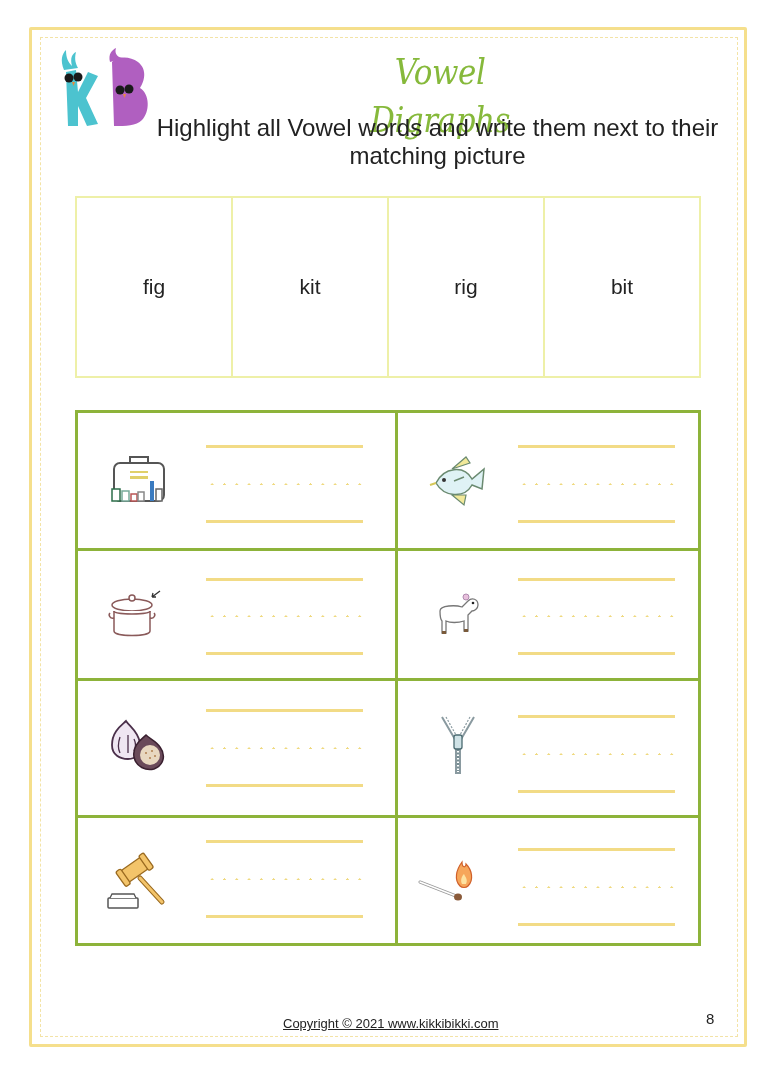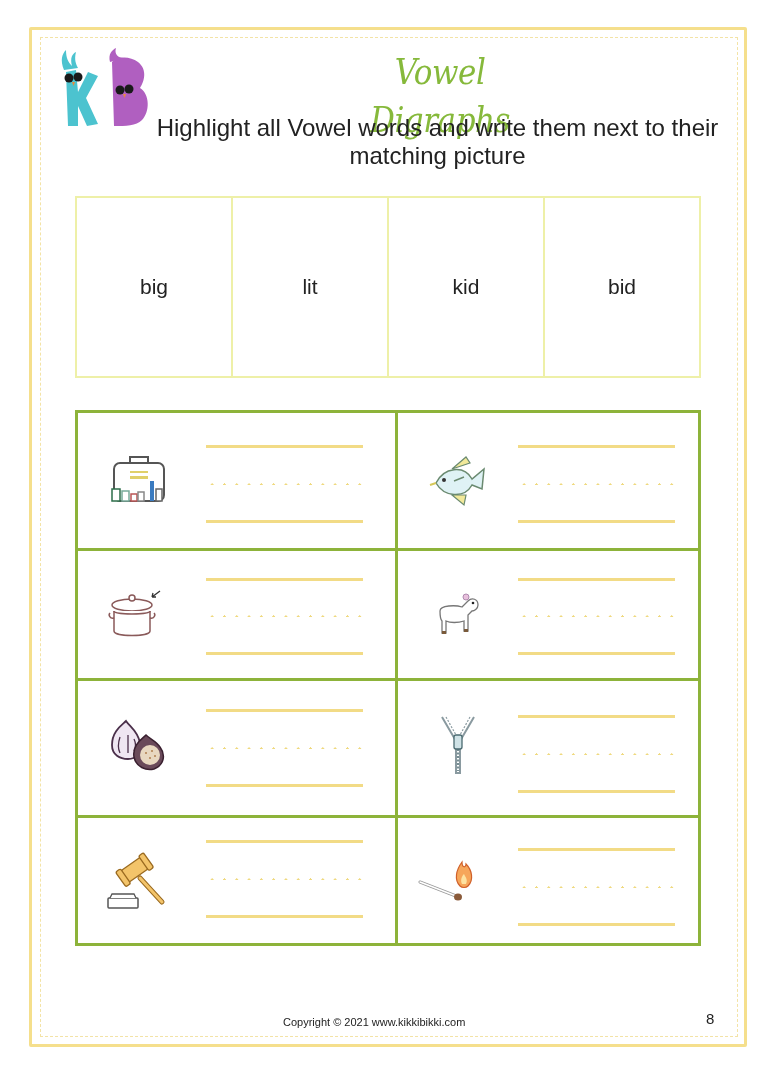--- a/index.html
+++ b/index.html
@@ -51,21 +51,21 @@
     .line-solid { position: absolute; left: 0; width: 100%; height: 3px; background: #f2db86; }
     .line-dots { position: absolute; left: 0; width: 100%; height: 2px;
       background-image: radial-gradient(circle, #efd97f 1px, transparent 1.3px);
       background-size: 12.3px 3px; background-repeat: repeat-x; }
 
     .hline { position: absolute; left: 0; width: 100%; height: 3px; background: #8db33a; }
     .vline { position: absolute; top: 0; height: 100%; width: 3px; background: #8db33a; }
 
     .footer {
       position: absolute; left: 283px; top: 1016px;
-      font-family: "Liberation Sans", sans-serif; font-size: 11px; color: #222;
+      font-family: "Liberation Sans", sans-serif; font-size: 13px; color: #222; text-decoration: underline;
     }
     .page-num {
       position: absolute; left: 706px; top: 1010px;
       font-family: "Liberation Sans", sans-serif; font-size: 15px; color: #222;
     }
   </style>
 </head>
 <body>
 
 <div class="outer-border"></div>
@@ -87,24 +87,24 @@
     <path d="M71 46 L74 46 L72.5 50 Z" fill="#e98a3c"></path>
   </g>
 </svg>
 
 <div class="title">Vowel Digraphs</div>
 <div class="instructions">Highlight all Vowel words and write them next to their matching picture</div>
 
 <table class="word-table">
   <tbody>
   <tr>
-    <td>big</td>
-    <td>lit</td>
-    <td>kid</td>
-    <td>bid</td>
+    <td>fig</td>
+    <td>kit</td>
+    <td>rig</td>
+    <td>bit</td>
   </tr>
 </tbody>
   </table>
 
 <div class="match-grid">
   <div class="vline" style="left:317px"></div>
   <div class="hline" style="top:135px"></div>
   <div class="hline" style="top:265px"></div>
   <div class="hline" style="top:402px"></div>
 

